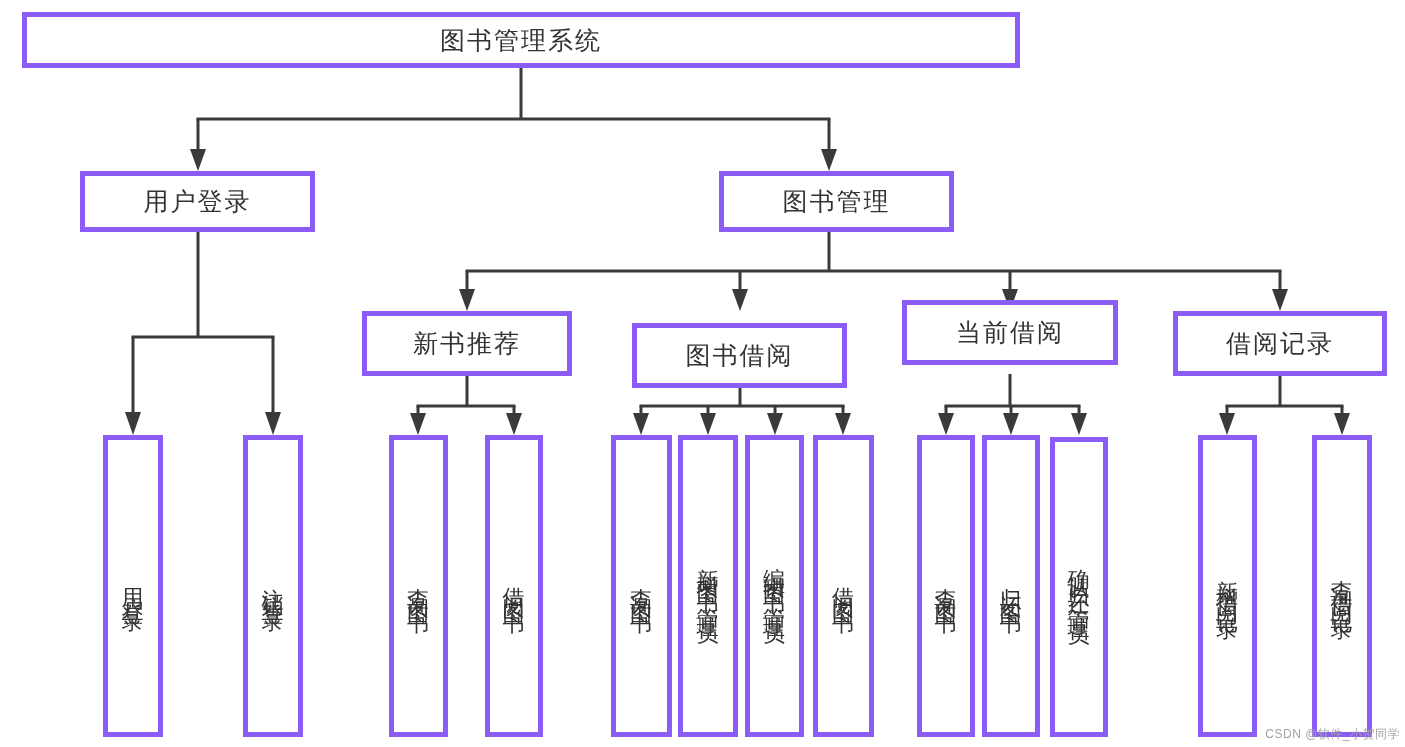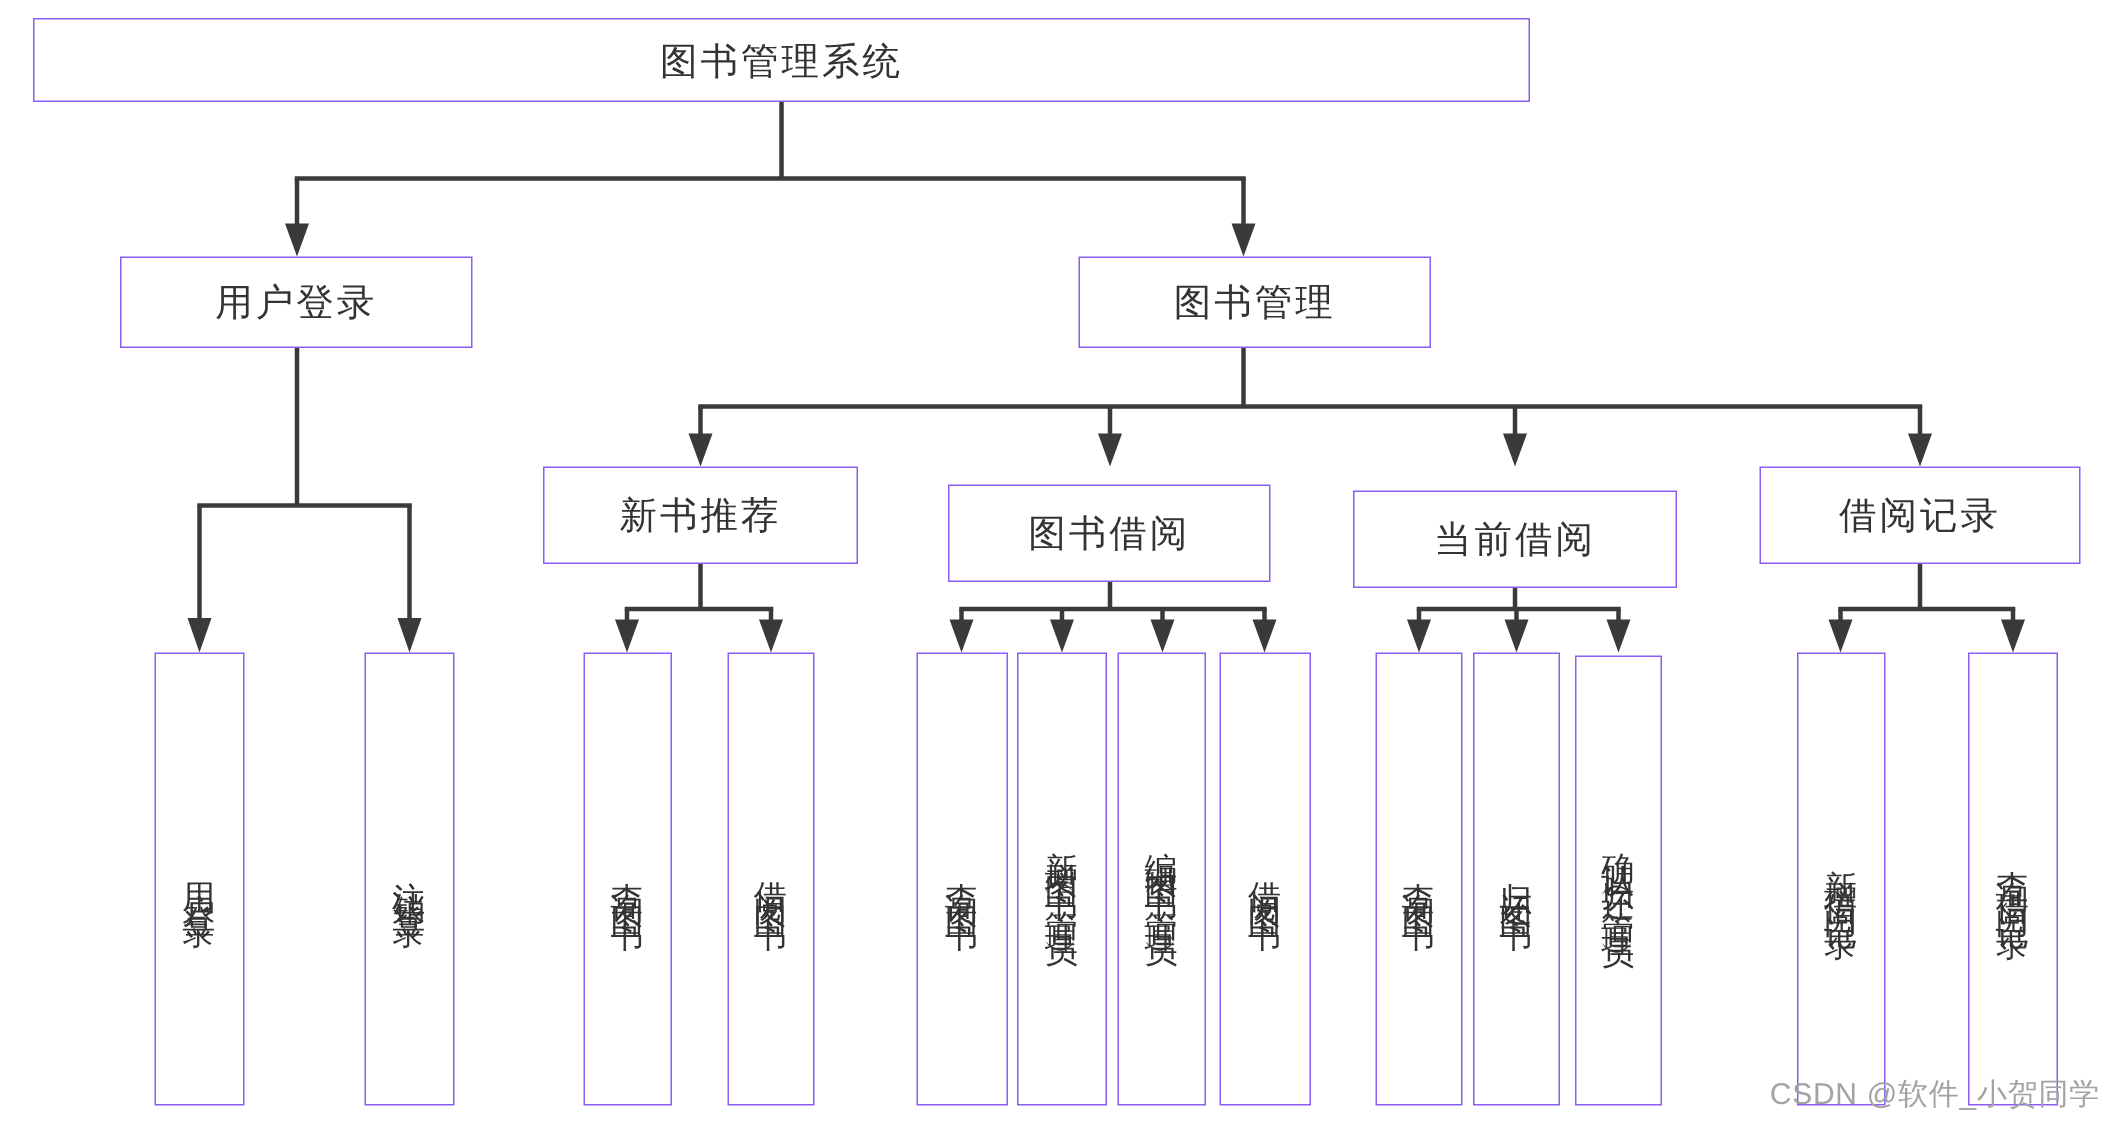--- a/index.html
+++ b/index.html
@@ -3,33 +3,33 @@
 <meta charset="utf-8">
 <style>
   html,body{margin:0;padding:0;background:#fff;}
   .stage{
     position:relative;width:1405px;height:747px;background:#ffffff;
     font-family:"Liberation Sans",sans-serif;overflow:hidden;color:#333333;
   }
   .connectors{position:absolute;left:0;top:0;z-index:1;}
   .node{
     position:absolute;z-index:2;background:#ffffff;
-    border:1px solid #8b5cf6;box-sizing:border-box;
+    border:5px solid #8b5cf6;box-sizing:border-box;
     display:flex;align-items:center;justify-content:center;
     color:#333333;
   }
   .node.h{font-size:25px;letter-spacing:2px;white-space:nowrap;}
   .node.v{padding:4px 0;}
   .vtext{
     writing-mode:vertical-rl;text-orientation:mixed;
     font-size:22px;letter-spacing:8px;line-height:1.05;
   }
   .watermark{
     position:absolute;right:5px;bottom:4px;z-index:5;
-    font-size:20px;color:#a3a3a3;letter-spacing:0.5px;white-space:nowrap;
+    font-size:12px;color:#a3a3a3;letter-spacing:0.5px;white-space:nowrap;
   }
 </style>
 </head>
 <body>
 
 <div class="stage">
 
   <svg class="connectors" width="1405" height="747" viewBox="0 0 1405 747">
     <g stroke="#3a3a3a" stroke-width="3" fill="none">
 
@@ -103,21 +103,21 @@
     </g>
   </svg>
 
   <div class="node h" style="left:22px;top:12px;width:998px;height:56px">图书管理系统</div>
 
   <div class="node h" style="left:80px;top:171px;width:235px;height:61px">用户登录</div>
   <div class="node h" style="left:719px;top:171px;width:235px;height:61px">图书管理</div>
 
   <div class="node h" style="left:362px;top:311px;width:210px;height:65px">新书推荐</div>
   <div class="node h" style="left:632px;top:323px;width:215px;height:65px">图书借阅</div>
-  <div class="node h" style="left:902px;top:327px;width:216px;height:65px">当前借阅</div>
+  <div class="node h" style="left:902px;top:300px;width:216px;height:65px">当前借阅</div>
   <div class="node h" style="left:1173px;top:311px;width:214px;height:65px">借阅记录</div>
 
   <div class="node v" style="left:103px;top:435px;width:60px;height:302px">
     <span class="vtext">用户登录</span>
   </div>
   <div class="node v" style="left:243px;top:435px;width:60px;height:302px">
     <span class="vtext">注销登录</span>
   </div>
 
   <div class="node v" style="left:389px;top:435px;width:59px;height:302px">

